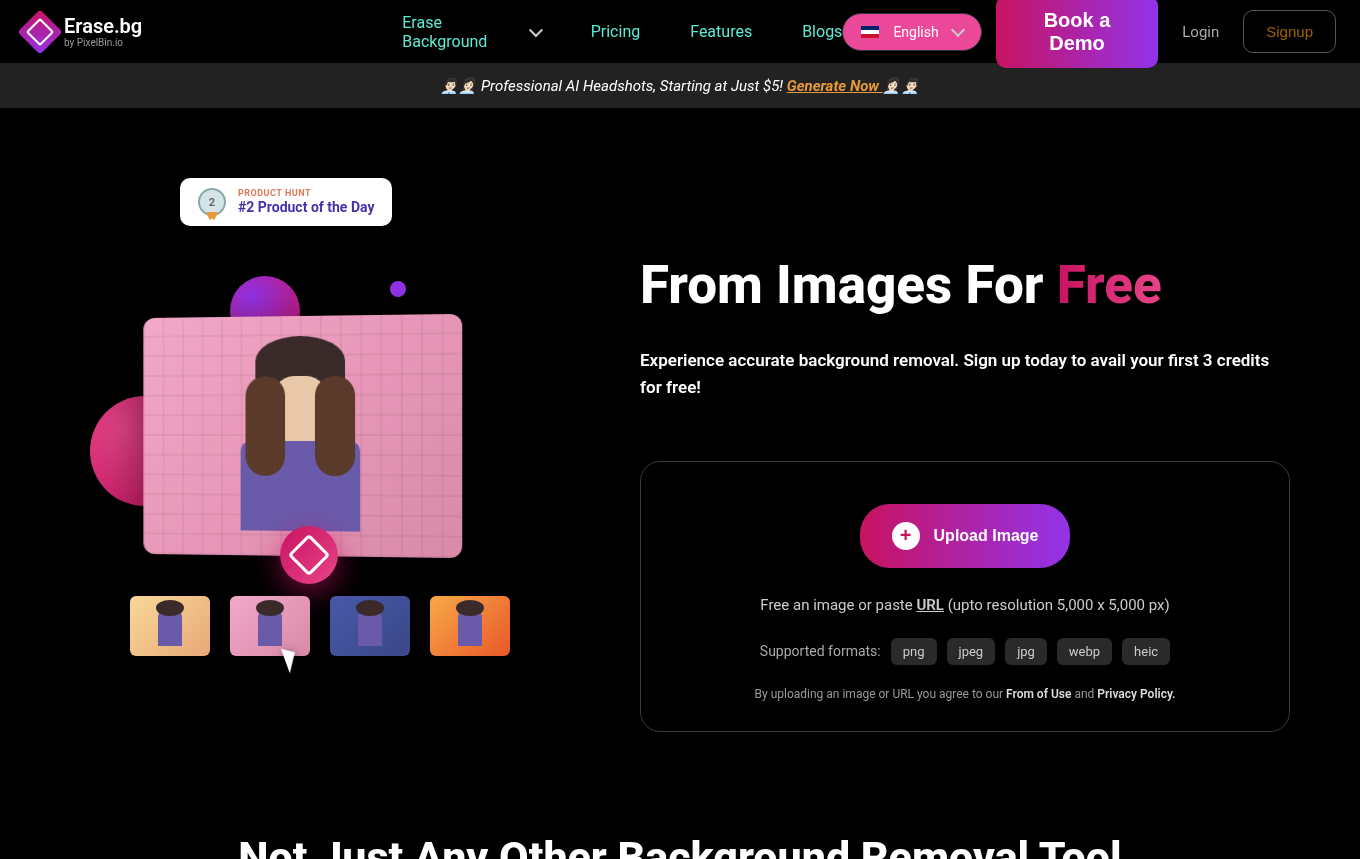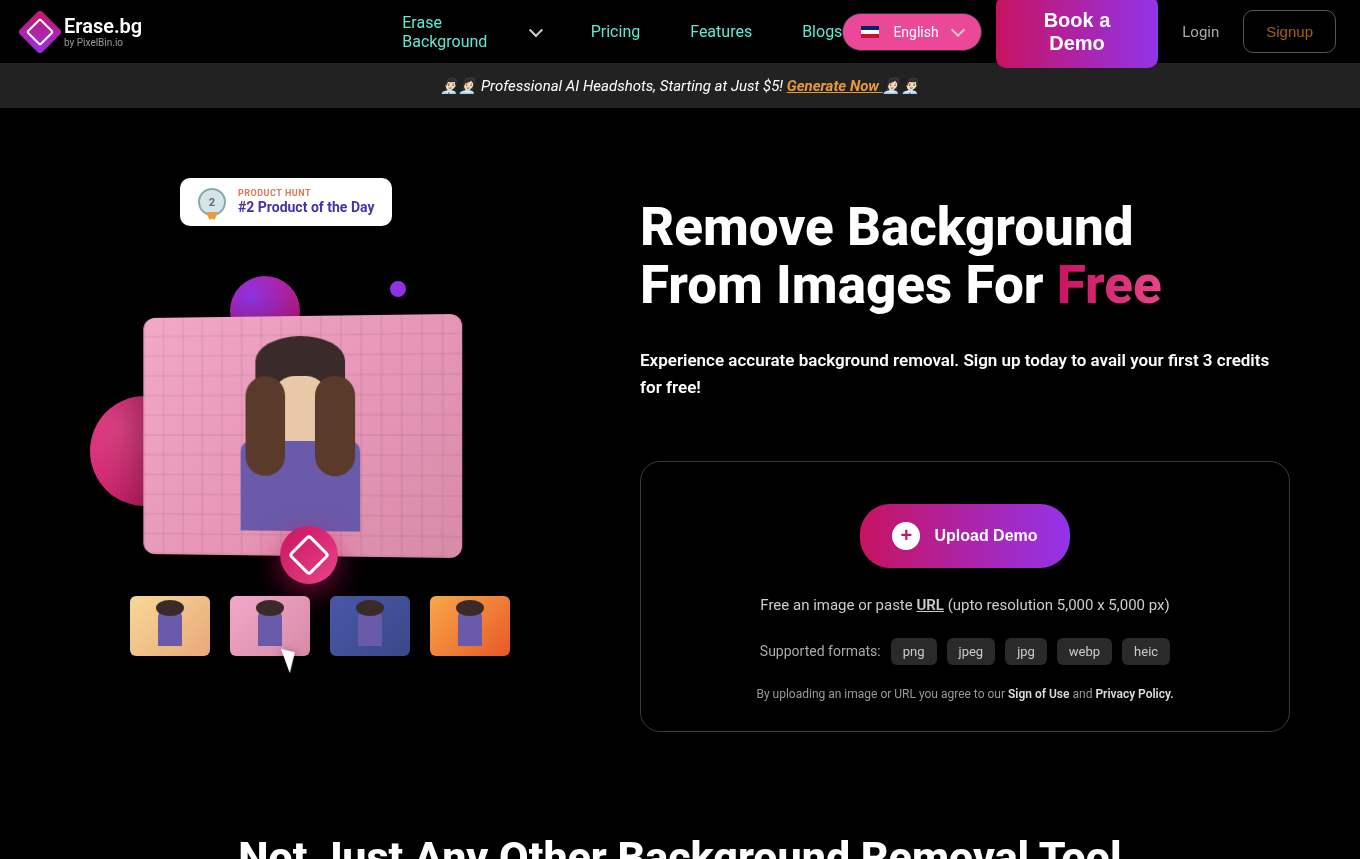--- a/index.html
+++ b/index.html
@@ -539,40 +539,40 @@
         <div class="thumb thumb1"></div>
         <div class="thumb thumb2"></div>
         <div class="thumb thumb3"></div>
         <div class="thumb thumb4"></div>
       </div>
       <div class="cursor"></div>
     </div>
   </div>
   <div class="hero-right">
     <h1 class="hero-title">
-      <span>Remove Background</span><br>
+      <br>
       <span>From Images For </span><span class="free">Free</span>
     </h1>
     <p class="hero-subtitle">Experience accurate background removal. Sign up today to avail your first 3 credits for free!</p>
     <div class="upload-card">
       <button class="upload-btn">
         <span class="plus-circle">+</span>
-        <span>Upload Demo</span>
+        <span>Upload Image</span>
       </button>
       <p class="drop-text">
         <span>Free an image or paste </span><span class="url">URL</span><span> (upto resolution 5,000 x 5,000 px)</span>
       </p>
       <div class="formats-row">
         <span>Supported formats:</span>
         <span class="format-chip">png</span>
         <span class="format-chip">jpeg</span>
         <span class="format-chip">jpg</span>
         <span class="format-chip">webp</span>
         <span class="format-chip">heic</span>
       </div>
       <p class="legal-text">
-        <span>By uploading an image or URL you agree to our </span><span class="bold">Sign of Use</span><span> and </span><span class="bold">Privacy Policy.</span>
+        <span>By uploading an image or URL you agree to our </span><span class="bold">From of Use</span><span> and </span><span class="bold">Privacy Policy.</span>
       </p>
     </div>
   </div>
 </section>
 
 <h2 class="section-title">Not Just Any Other Background Removal Tool</h2>
 
 </body></html>

